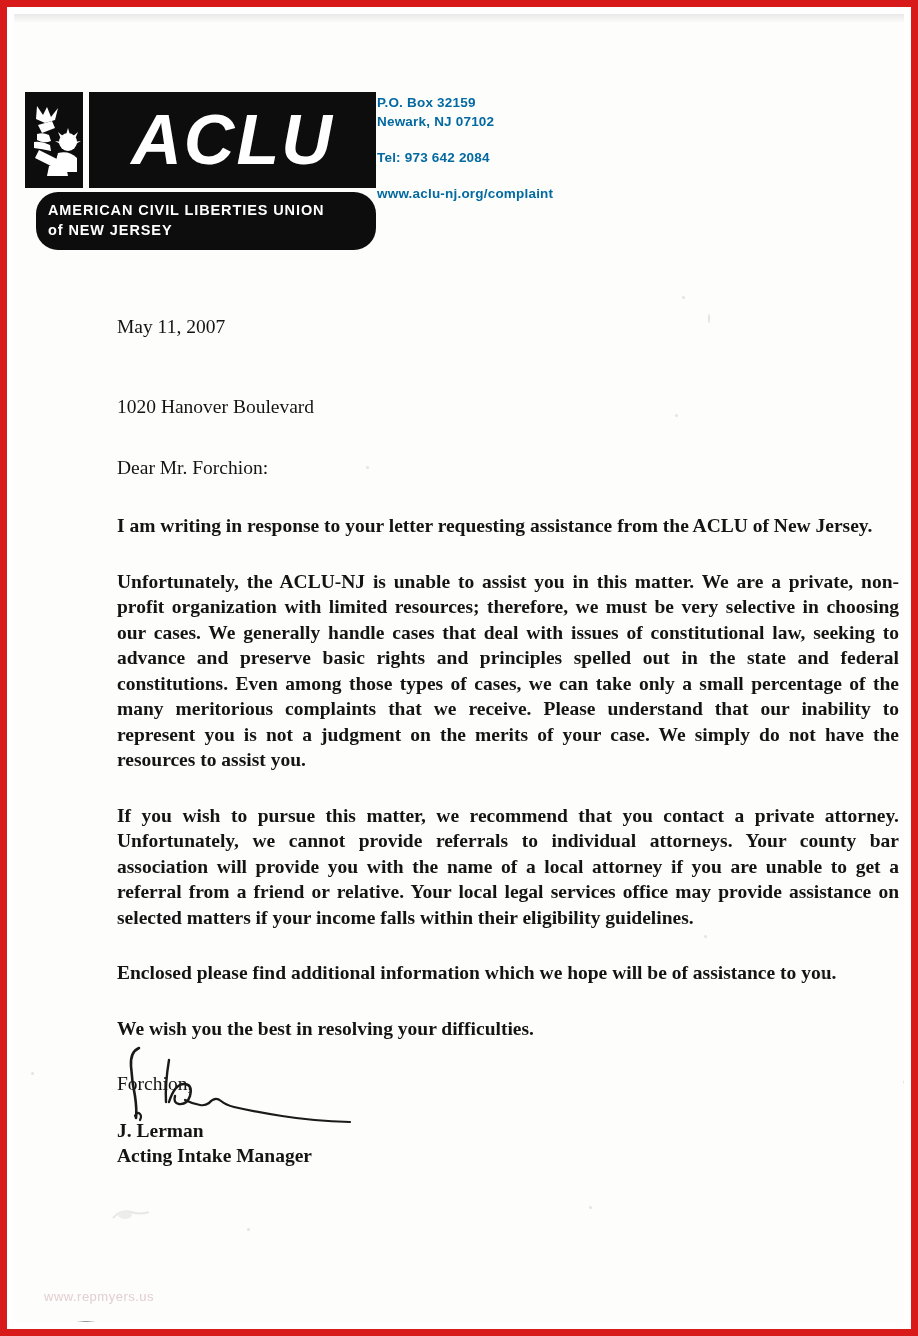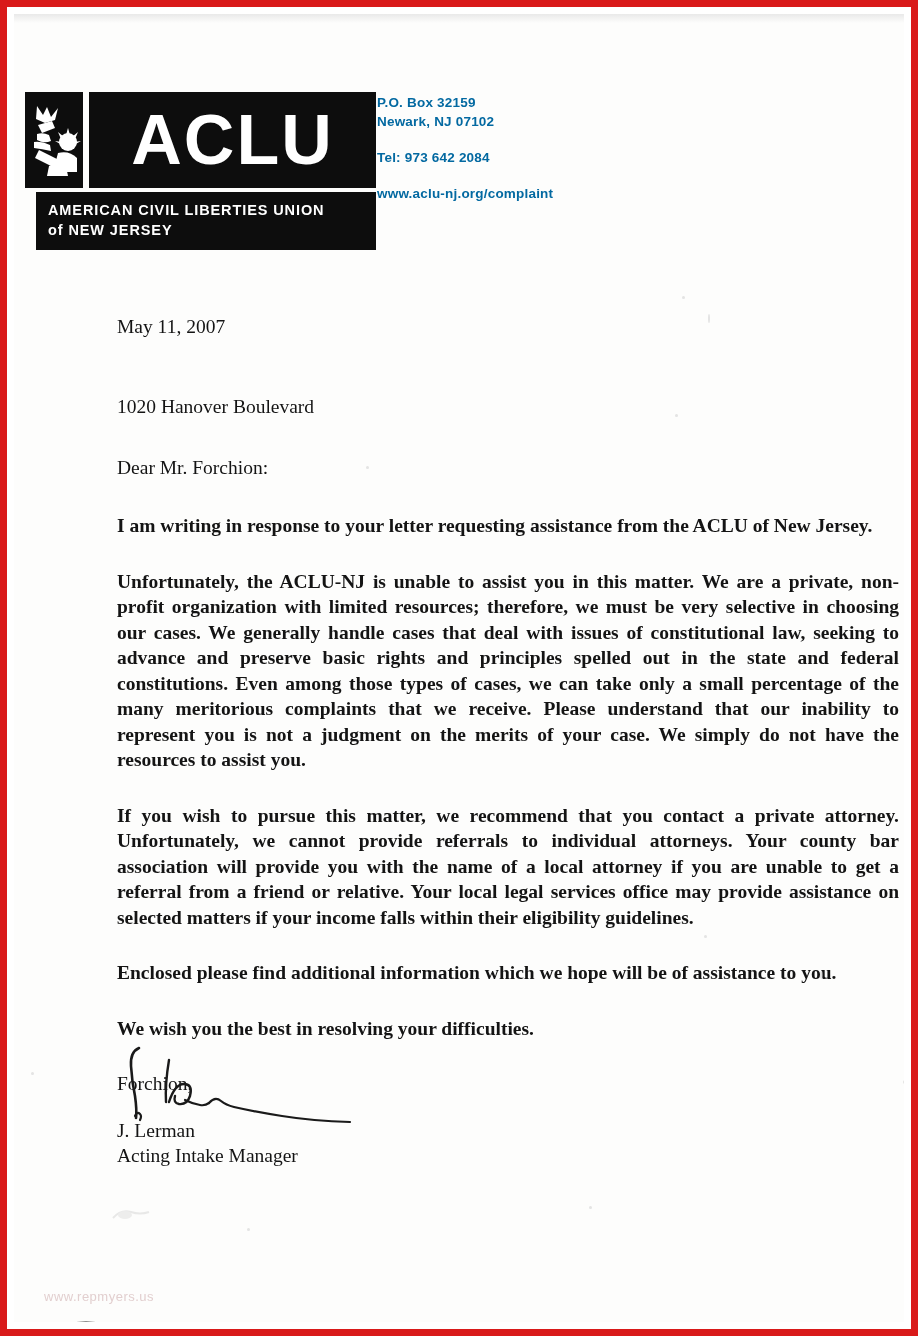--- a/index.html
+++ b/index.html
@@ -62,36 +62,38 @@
     height: 96px;
     background: #0d0d0d;
     color: #ffffff;
     font-family: "Liberation Sans", sans-serif;
     font-weight: bold;
     font-size: 70px;
     letter-spacing: 2px;
     line-height: 96px;
     text-align: center;
     overflow: hidden;
+    font-style: italic;
   }
   .logo-sub {
     position: absolute;
     left: 11px;
     top: 100px;
     width: 340px;
     height: 58px;
     background: #0d0d0d;
     color: #ffffff;
     font-family: "Liberation Sans", sans-serif;
     font-weight: bold;
     font-size: 14.5px;
     letter-spacing: 0.9px;
     padding: 8px 0 0 12px;
     box-sizing: border-box;
     line-height: 20px;
+    border-radius: 22px;
   }
   .logo-sub .l2 { display:block; }
 
   .contact {
     position: absolute;
     left: 363px;
     top: 79px;
     font-family: "Liberation Sans", sans-serif;
     font-weight: bold;
     font-size: 13.5px;
@@ -122,20 +124,21 @@
     font-weight: bold;
   }
   .para.nojust { text-align: left; }
   .closing { margin: 0 0 0 0; }
 
   .sigblock {
     position: absolute;
     left: 103px;
     top: 1028px;
     width: 420px;
+    font-weight: bold;
   }
   .sig-ink { display:block; }
   .sig-name {
     font-family: "Liberation Serif", serif;
     font-size: 19.5px;
     line-height: 25px;
     color: #141414;
     margin-top: -14px;
     position: relative;
   }

